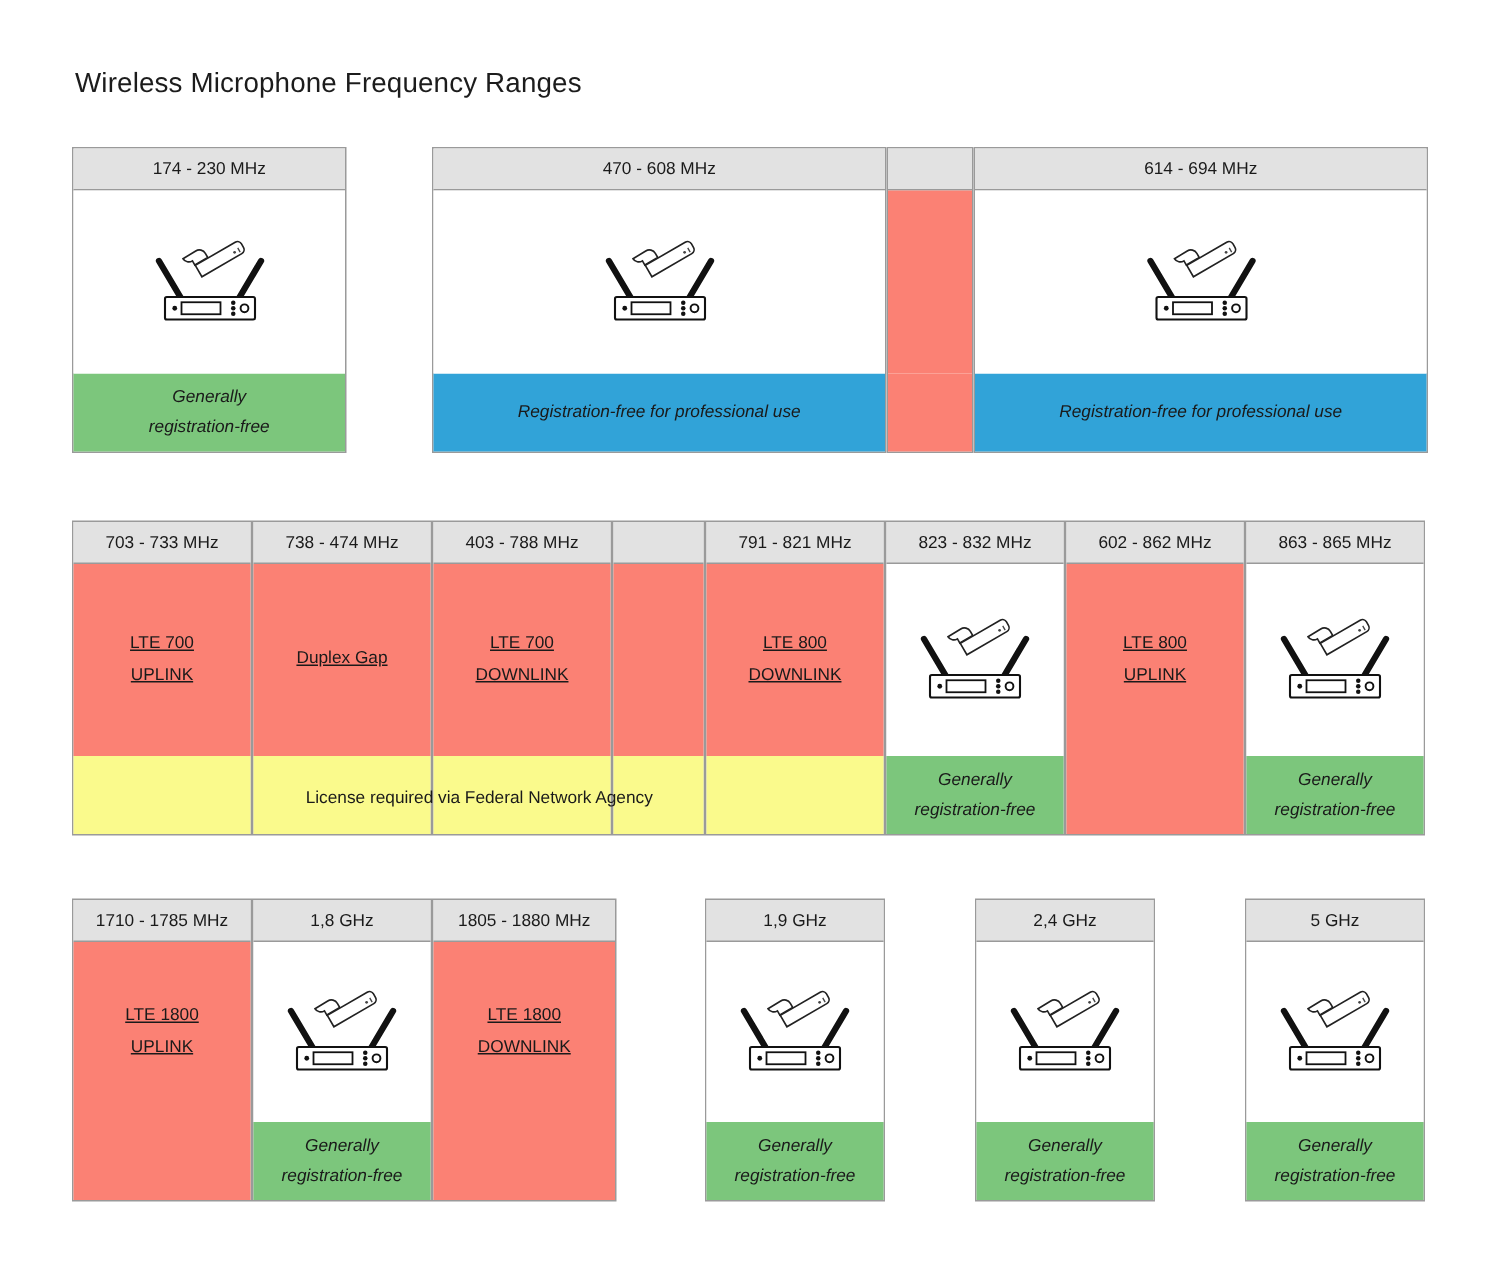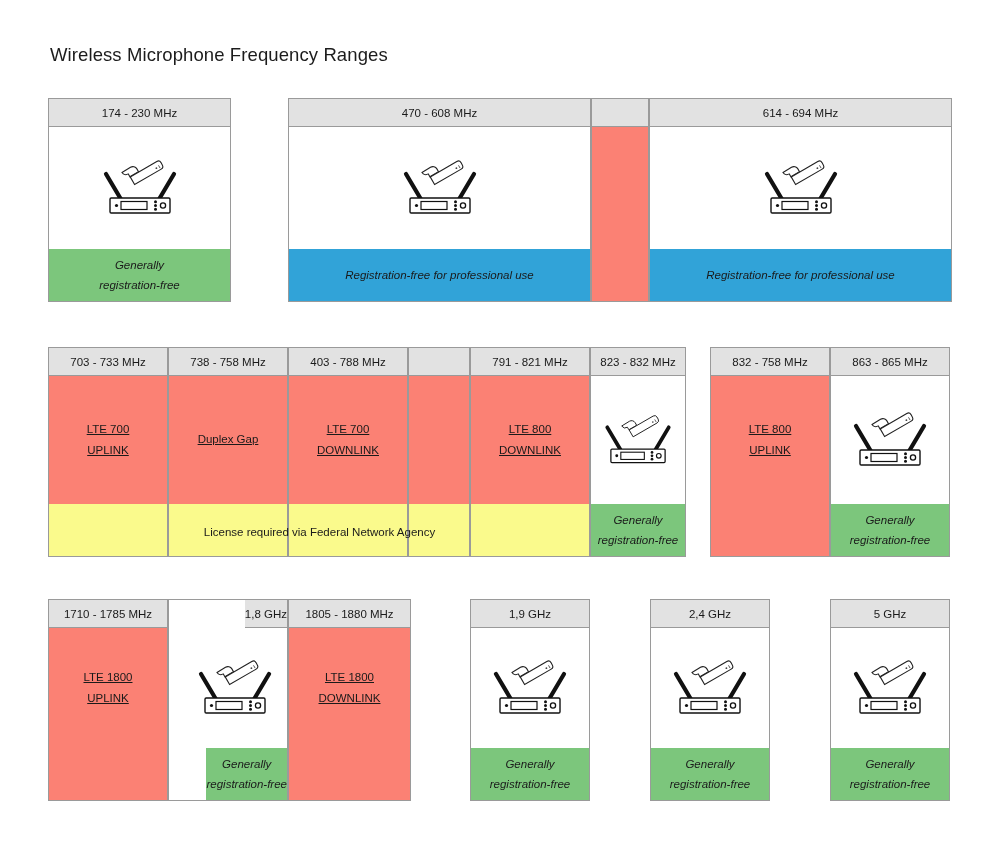--- a/index.html
+++ b/index.html
@@ -190,21 +190,21 @@
     <div class="band-body body-red">
       <div class="body-label">
         <span class="ln">LTE 700</span>
         <span class="ln">UPLINK</span>
       </div>
     </div>
     <div class="band-footer fill-yellow" style="height:52px;"></div>
   </div>
 
   <div class="band" style="left:168px; top:347px; width:120px; height:210px;">
-    <div class="band-header">738 - 758 MHz</div>
+    <div class="band-header">738 - 474 MHz</div>
     <div class="band-body body-red">
       <div class="body-label">
         <span class="ln">Duplex Gap</span>
       </div>
     </div>
     <div class="band-footer fill-yellow" style="height:52px;"></div>
   </div>
 
   <div class="band" style="left:288px; top:347px; width:120px; height:210px;">
     <div class="band-header">403 - 788 MHz</div>
@@ -231,21 +231,21 @@
         <span class="ln">DOWNLINK</span>
       </div>
     </div>
     <div class="band-footer fill-yellow" style="height:52px;"></div>
   </div>
 
   <div class="plain" style="left:49px; top:506px; width:541px; height:51px; display:flex; align-items:center; justify-content:center; font-size:11.5px; color:#1a1a1a; white-space:nowrap; pointer-events:none;">
     <span>License required via Federal Network Agency</span>
   </div>
 
-  <div class="band" style="left:590px; top:347px; width:96px; height:210px;">
+  <div class="band" style="left:590px; top:347px; width:120px; height:210px;">
     <div class="band-header">823 - 832 MHz</div>
     <div class="band-body body-white">
       <svg class="mic-icon" width="104" height="66" viewBox="0 0 104 66" fill="none">
         <path d="M18 19 L34 46" stroke="#111" stroke-width="4.2" stroke-linecap="round"></path>
         <path d="M86 19 L70 46" stroke="#111" stroke-width="4.2" stroke-linecap="round"></path>
         <path d="M34 17.5 l8.5 -5.2 a4.6 4.6 0 0 1 6.4 1.6 l1.6 2.8 l-8.6 5 l-1.6 -2.8 a4.6 4.6 0 0 1 -6.3 -1.4 z" stroke="#222" stroke-width="1.1" fill="#fff"></path>
         <path d="M42.2 21.9 l26.6 -15.4 a3.1 3.1 0 0 1 4.2 1.1 l1.3 2.3 a3.1 3.1 0 0 1 -1.1 4.2 l-26.6 15.4 z" stroke="#222" stroke-width="1.1" fill="#fff"></path>
         <path d="M70.5 10.3 l1.6 2.8" stroke="#444" stroke-width="0.9"></path>
         <circle cx="68.4" cy="13.2" r="0.9" fill="#444"></circle>
         <rect x="22" y="43" width="60" height="15" rx="1.2" stroke="#111" stroke-width="1.4" fill="#fff"></rect>
@@ -257,21 +257,21 @@
         <circle cx="75" cy="50.5" r="2.6" stroke="#111" stroke-width="1.3" fill="#fff"></circle>
       </svg>
     </div>
     <div class="band-footer fill-green" style="height:52px;">
       <span class="ln">Generally</span>
       <span class="ln">registration-free</span>
     </div>
   </div>
 
   <div class="band" style="left:710px; top:347px; width:120px; height:210px;">
-    <div class="band-header">832 - 758 MHz</div>
+    <div class="band-header">602 - 862 MHz</div>
     <div class="band-body body-red">
       <div class="body-label">
         <span class="ln">LTE 800</span>
         <span class="ln">UPLINK</span>
       </div>
     </div>
     <div class="band-footer fill-red" style="height:52px;"></div>
   </div>
 
   <div class="band" style="left:830px; top:347px; width:120px; height:210px;">
@@ -303,21 +303,21 @@
     <div class="band-header">1710 - 1785 MHz</div>
     <div class="band-body body-red">
       <div class="body-label">
         <span class="ln">LTE 1800</span>
         <span class="ln">UPLINK</span>
       </div>
     </div>
     <div class="band-footer fill-red" style="height:52px;"></div>
   </div>
 
-  <div class="band" style="left:168px; top:599px; width:120px; height:202px;align-items:flex-end;">
+  <div class="band" style="left:168px; top:599px; width:120px; height:202px;">
     <div class="band-header">1,8 GHz</div>
     <div class="band-body body-white">
       <svg class="mic-icon" width="104" height="66" viewBox="0 0 104 66" fill="none">
         <path d="M18 19 L34 46" stroke="#111" stroke-width="4.2" stroke-linecap="round"></path>
         <path d="M86 19 L70 46" stroke="#111" stroke-width="4.2" stroke-linecap="round"></path>
         <path d="M34 17.5 l8.5 -5.2 a4.6 4.6 0 0 1 6.4 1.6 l1.6 2.8 l-8.6 5 l-1.6 -2.8 a4.6 4.6 0 0 1 -6.3 -1.4 z" stroke="#222" stroke-width="1.1" fill="#fff"></path>
         <path d="M42.2 21.9 l26.6 -15.4 a3.1 3.1 0 0 1 4.2 1.1 l1.3 2.3 a3.1 3.1 0 0 1 -1.1 4.2 l-26.6 15.4 z" stroke="#222" stroke-width="1.1" fill="#fff"></path>
         <path d="M70.5 10.3 l1.6 2.8" stroke="#444" stroke-width="0.9"></path>
         <circle cx="68.4" cy="13.2" r="0.9" fill="#444"></circle>
         <rect x="22" y="43" width="60" height="15" rx="1.2" stroke="#111" stroke-width="1.4" fill="#fff"></rect>

